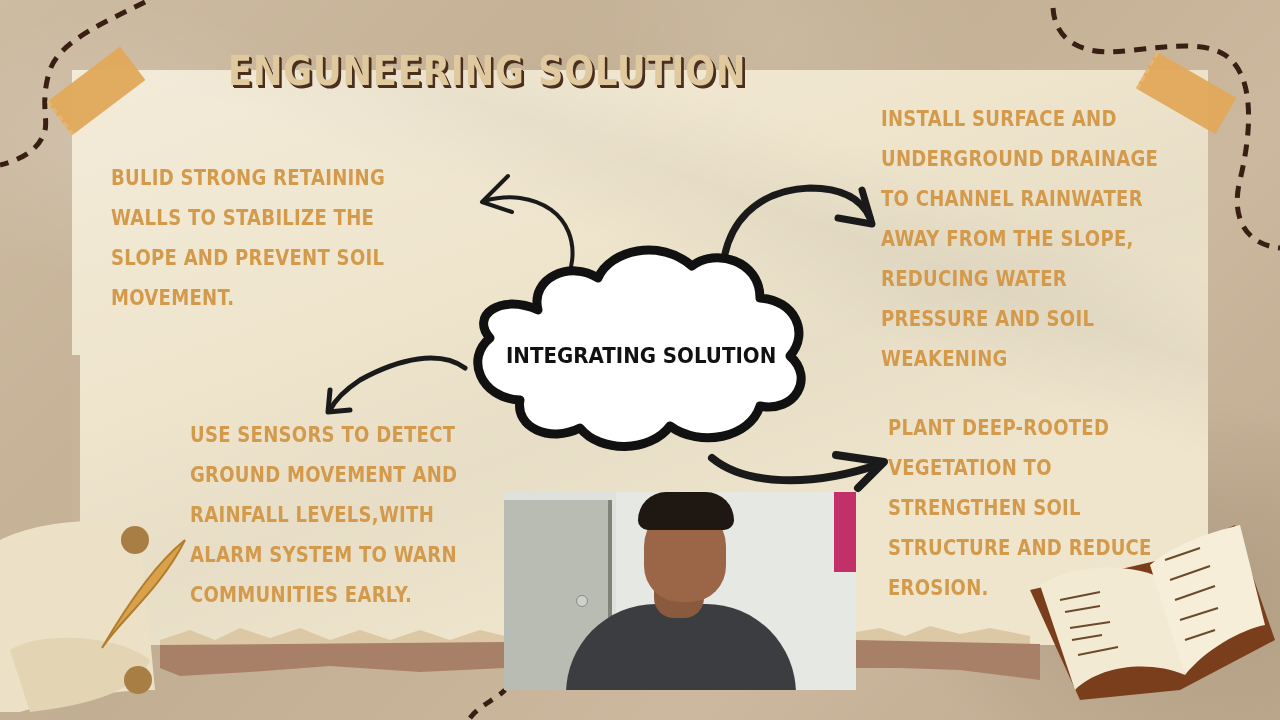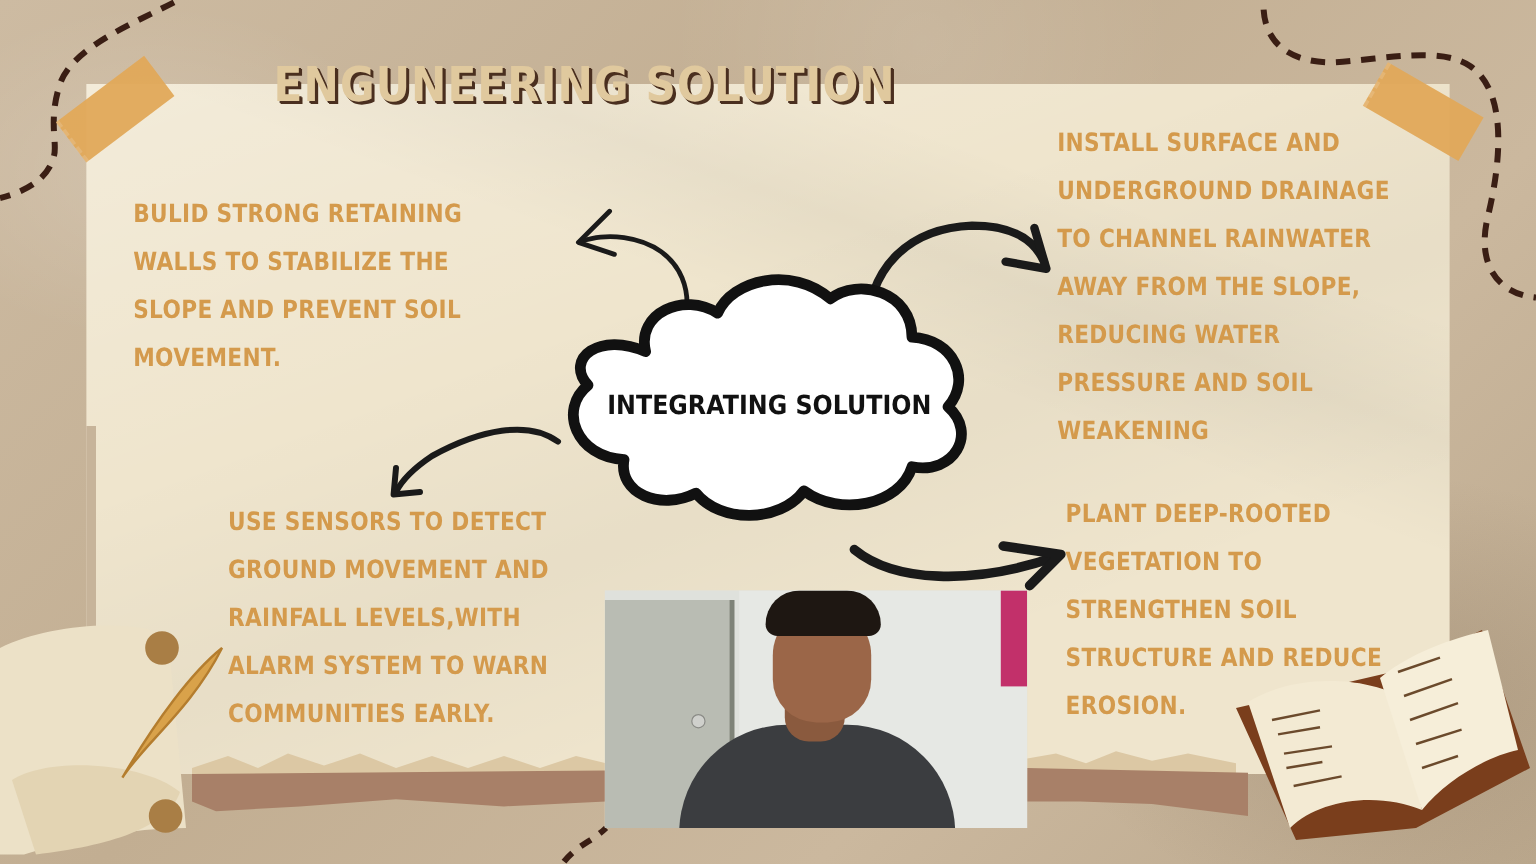--- a/index.html
+++ b/index.html
@@ -54,21 +54,21 @@
       color: #d49a4c;
       letter-spacing: 0.3px;
       transform: scaleX(0.86); transform-origin: left top;
     }
     .note .line { display: block; white-space: nowrap; }
     .note.tl { left: 111px; top: 158px; }
     .note.tr { left: 881px; top: 99px; }
     .note.bl { left: 190px; top: 415px; }
     .note.br { left: 888px; top: 408px; }
 
-    .cloud-wrap { position: absolute; left: 460px; top: 221px; width: 360px; height: 230px; }
+    .cloud-wrap { position: absolute; left: 460px; top: 238px; width: 360px; height: 230px; }
     .cloud-label {
       position: absolute; left: 46px; top: 105px;
       font-family: "DejaVu Sans", sans-serif;
       font-weight: bold; font-size: 22px; color: #111;
       white-space: nowrap;
       transform: scaleX(0.9); transform-origin: left center;
     }
     svg.overlay { position: absolute; left: 0; top: 0; width: 1280px; height: 720px; pointer-events: none; }
 
     .video {

